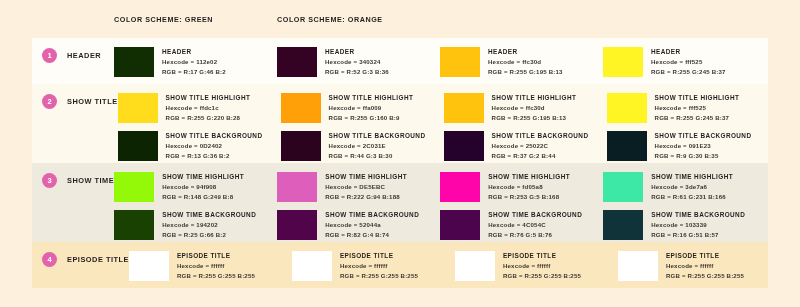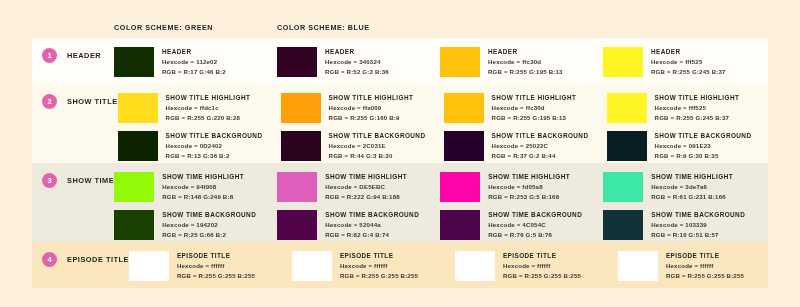--- a/index.html
+++ b/index.html
@@ -19,21 +19,21 @@
     width: 800px;
     height: 307px;
     background: #fdf1dd;
     box-sizing: border-box;
   }
 
   
   .col-header-strip {
     position: absolute;
     left: 32px;
-    top: 8px;
+    top: 0;
     width: 736px;
     height: 38px;
     display: flex;
     align-items: center;
     background: #fdf1dd;
   }
   .spacer-label-col {
     width: 82px;
     flex: 0 0 82px;
   }
@@ -135,21 +135,21 @@
   }
 </style>
 </head>
 <body>
 
 <div id="page">
 
   <div class="col-header-strip">
     <div class="spacer-label-col"></div>
     <div class="scheme-head">COLOR SCHEME: GREEN</div>
-    <div class="scheme-head">COLOR SCHEME: BLUE</div>
+    <div class="scheme-head">COLOR SCHEME: ORANGE</div>
   </div>
 
   <div id="rows-host">
       <div class="row row-1" style="background: rgb(255, 253, 248);">
         <div class="label-cell">
           <div class="badge" style="background: rgb(226, 98, 171);">1</div>
           <div class="row-label">HEADER</div>
         </div>
         <div class="scheme-cell">
           <div class="entry">

